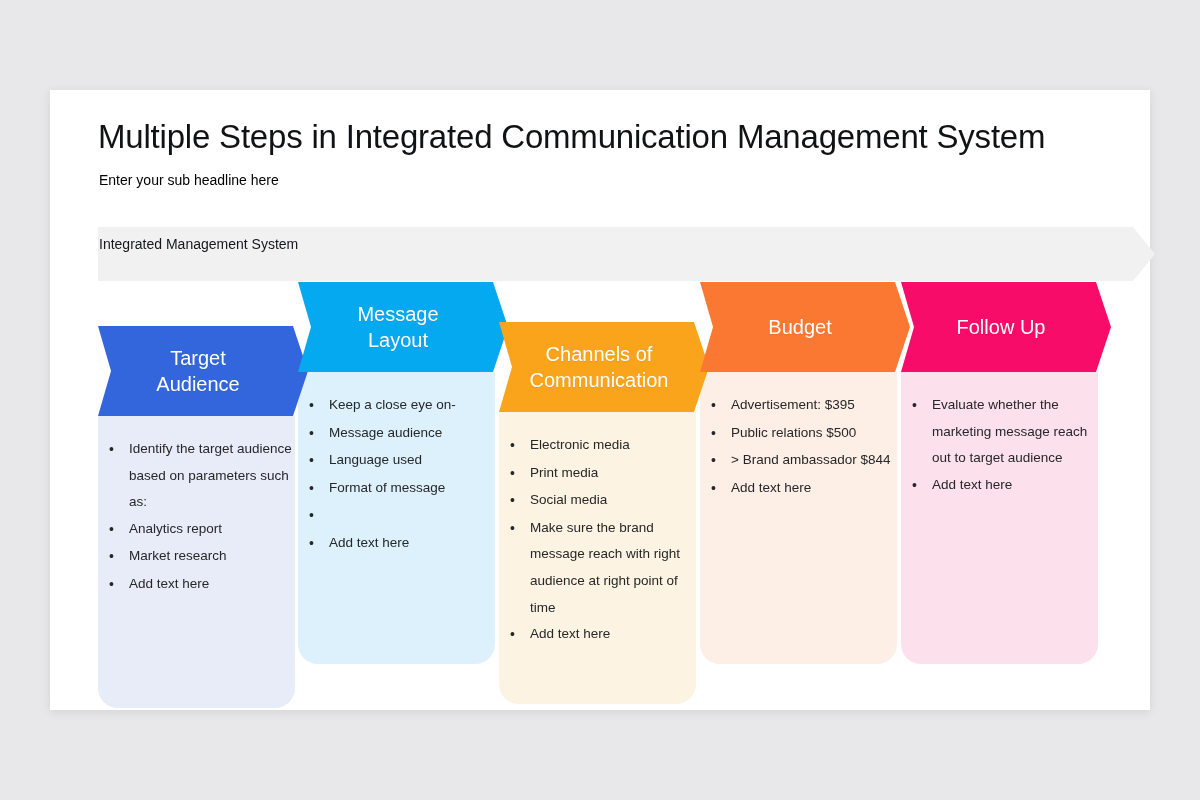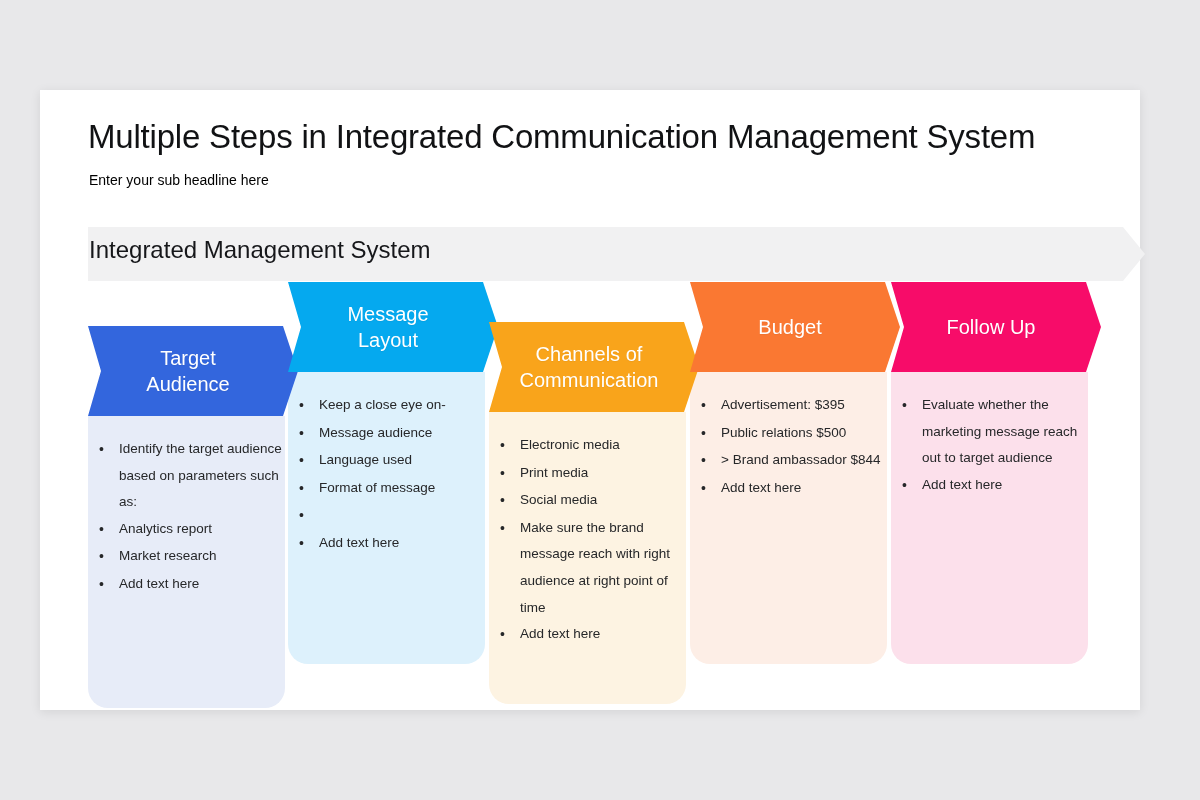--- a/index.html
+++ b/index.html
@@ -4,21 +4,21 @@
 <style>
   * { margin:0; padding:0; box-sizing:border-box; }
   html, body {
     width:1200px; height:800px;
     background:#e8e8ea;
     font-family:"Liberation Sans", sans-serif;
     overflow:hidden;
   }
   #slide-frame {
     position:absolute;
-    left:40px; top:90px;
+    left:50px; top:90px;
     width:1100px; height:620px;
     background:#ffffff;
     box-shadow:0 2px 10px rgba(0,0,0,0.09);
   }
   #slide-title {
     position:absolute; left:48px; top:28px;
     font-size:33px; font-weight:400; color:#111214;
     letter-spacing:-0.2px; white-space:nowrap;
   }
   #slide-subtitle {
@@ -29,21 +29,21 @@
   
   #section-banner {
     position:absolute; left:48px; top:137px;
     width:1057px; height:54px;
     background:#f1f1f2;
     -webkit-clip-path: polygon(0 0, calc(100% - 22px) 0, 100% 50%, calc(100% - 22px) 100%, 0 100%);
     clip-path: polygon(0 0, calc(100% - 22px) 0, 100% 50%, calc(100% - 22px) 100%, 0 100%);
   }
   #section-heading {
     position:absolute; left:49px; top:146px;
-    font-size:24px; color:#16171a; font-weight:400;
+    font-size:14px; color:#16171a; font-weight:400;
   }
 
   
   #columns {
     position:absolute; left:48px; top:192px;
     width:1057px; height:382px;
   }
   .column {
     position:absolute; top:0; width:197px; height:382px;
   }

